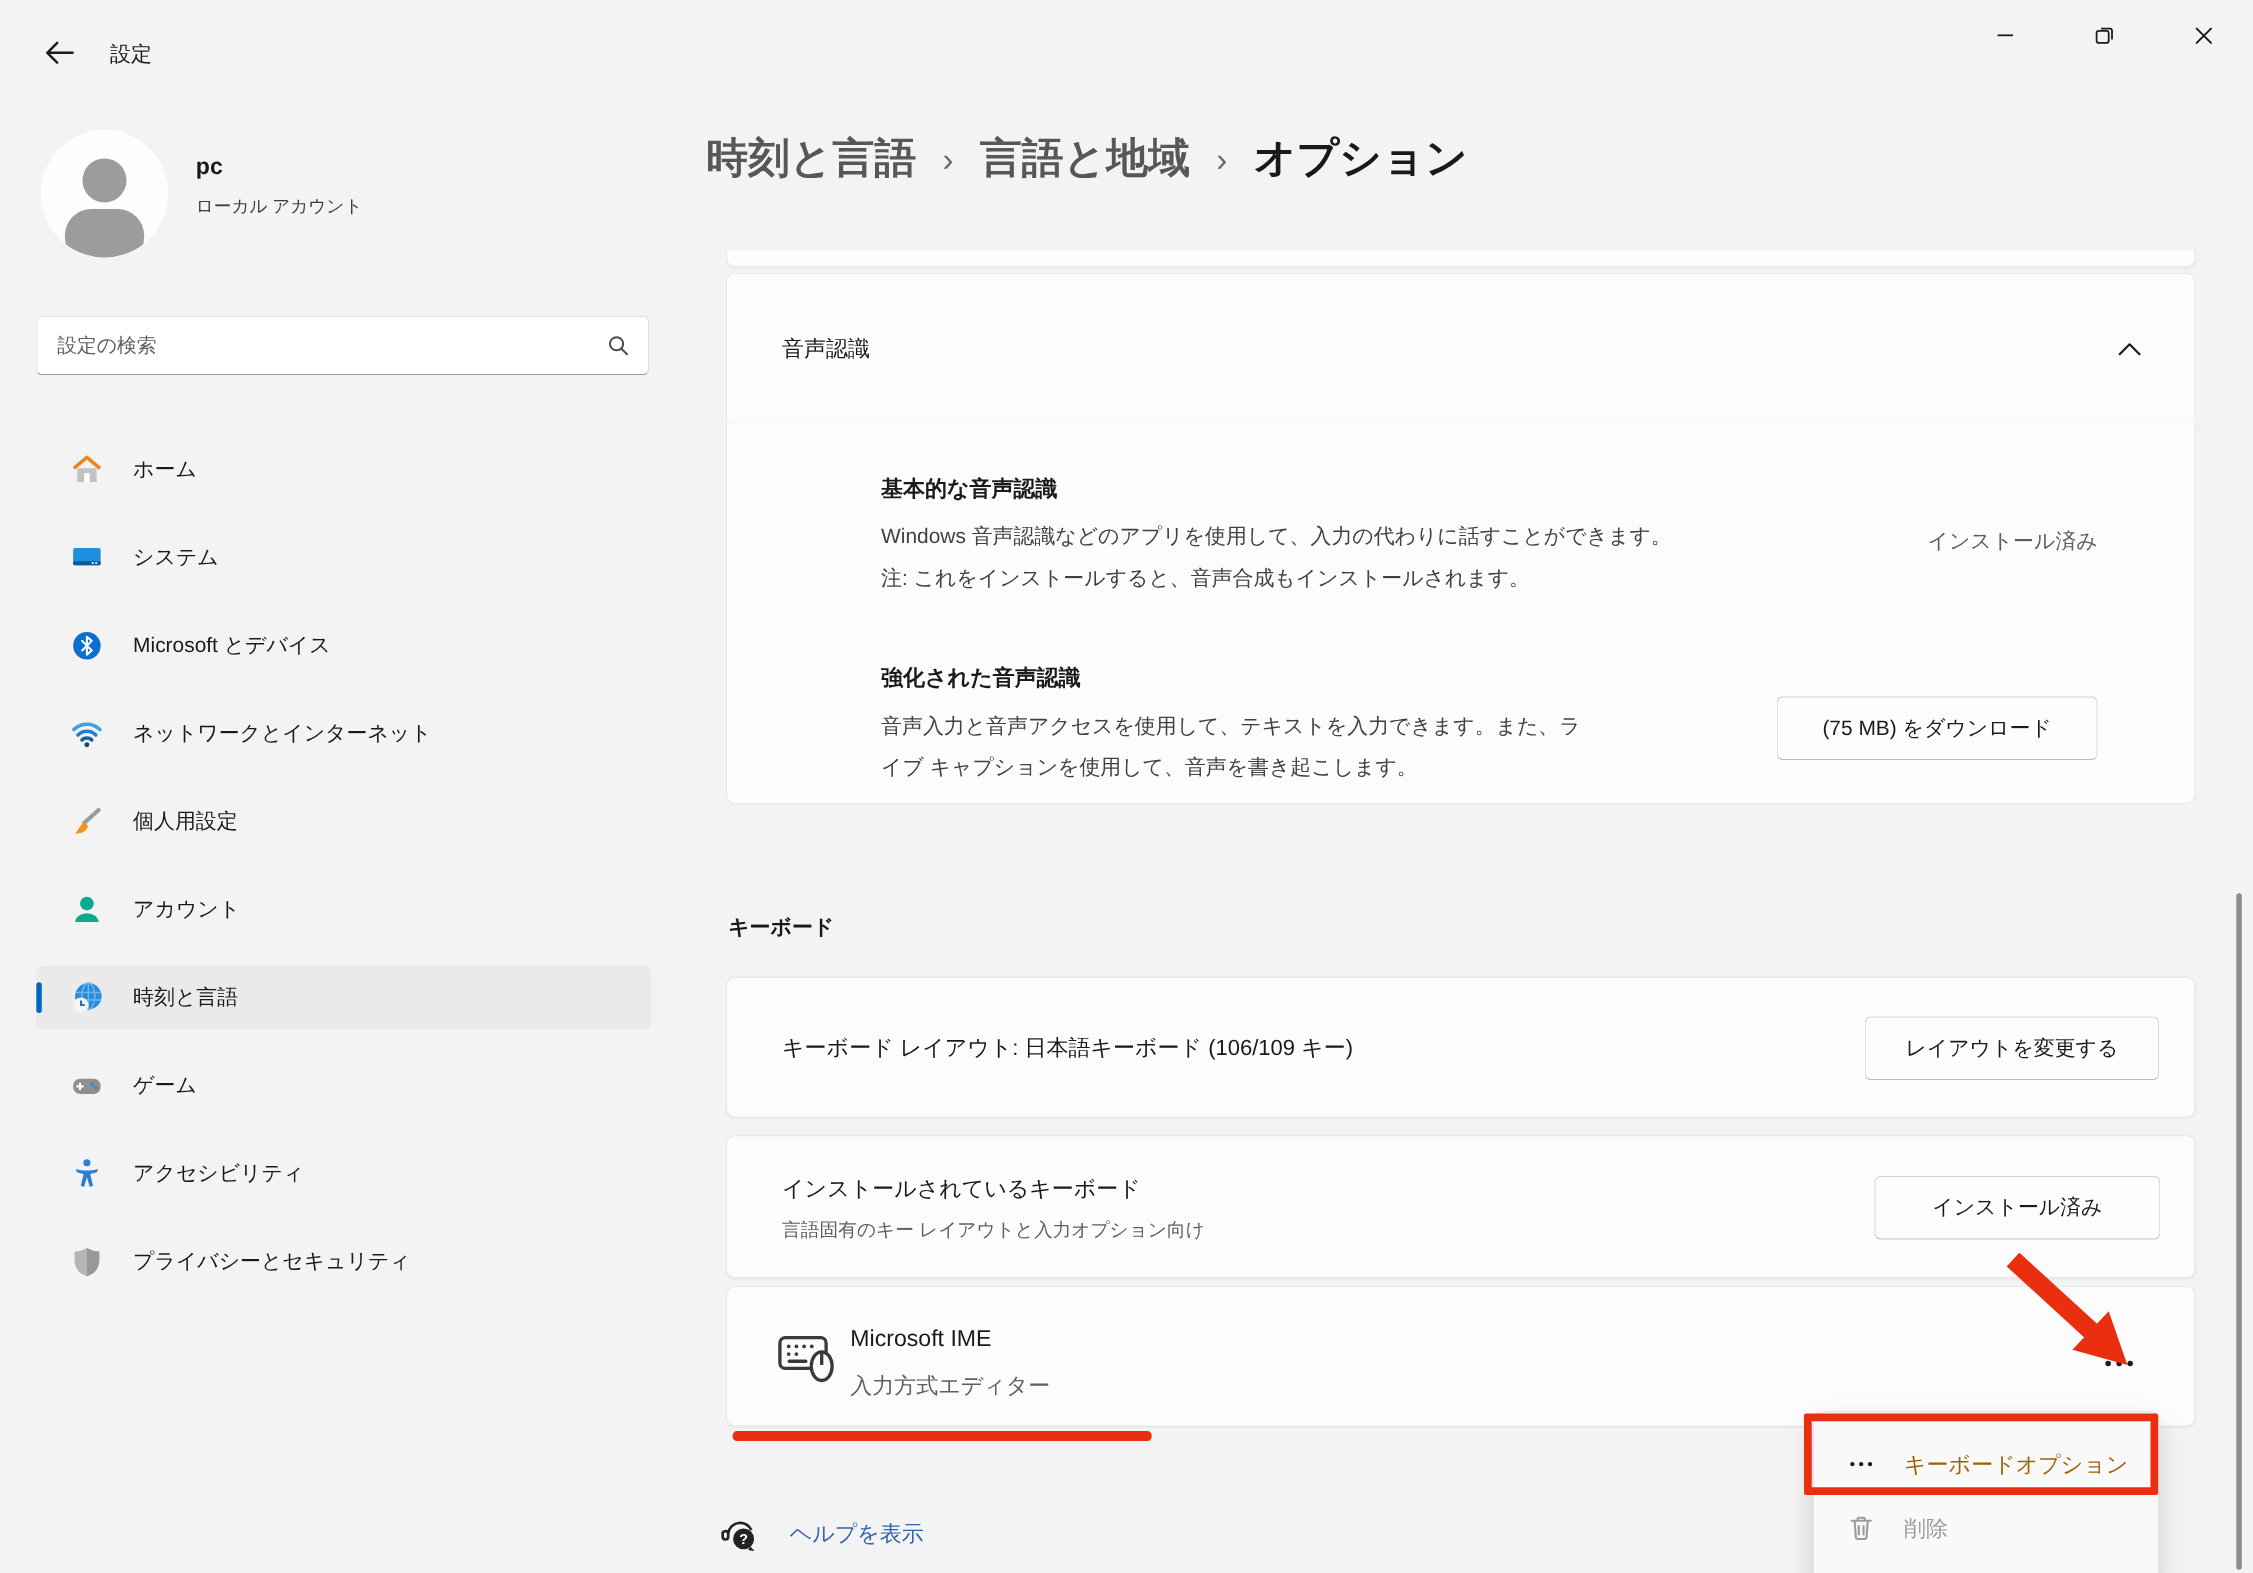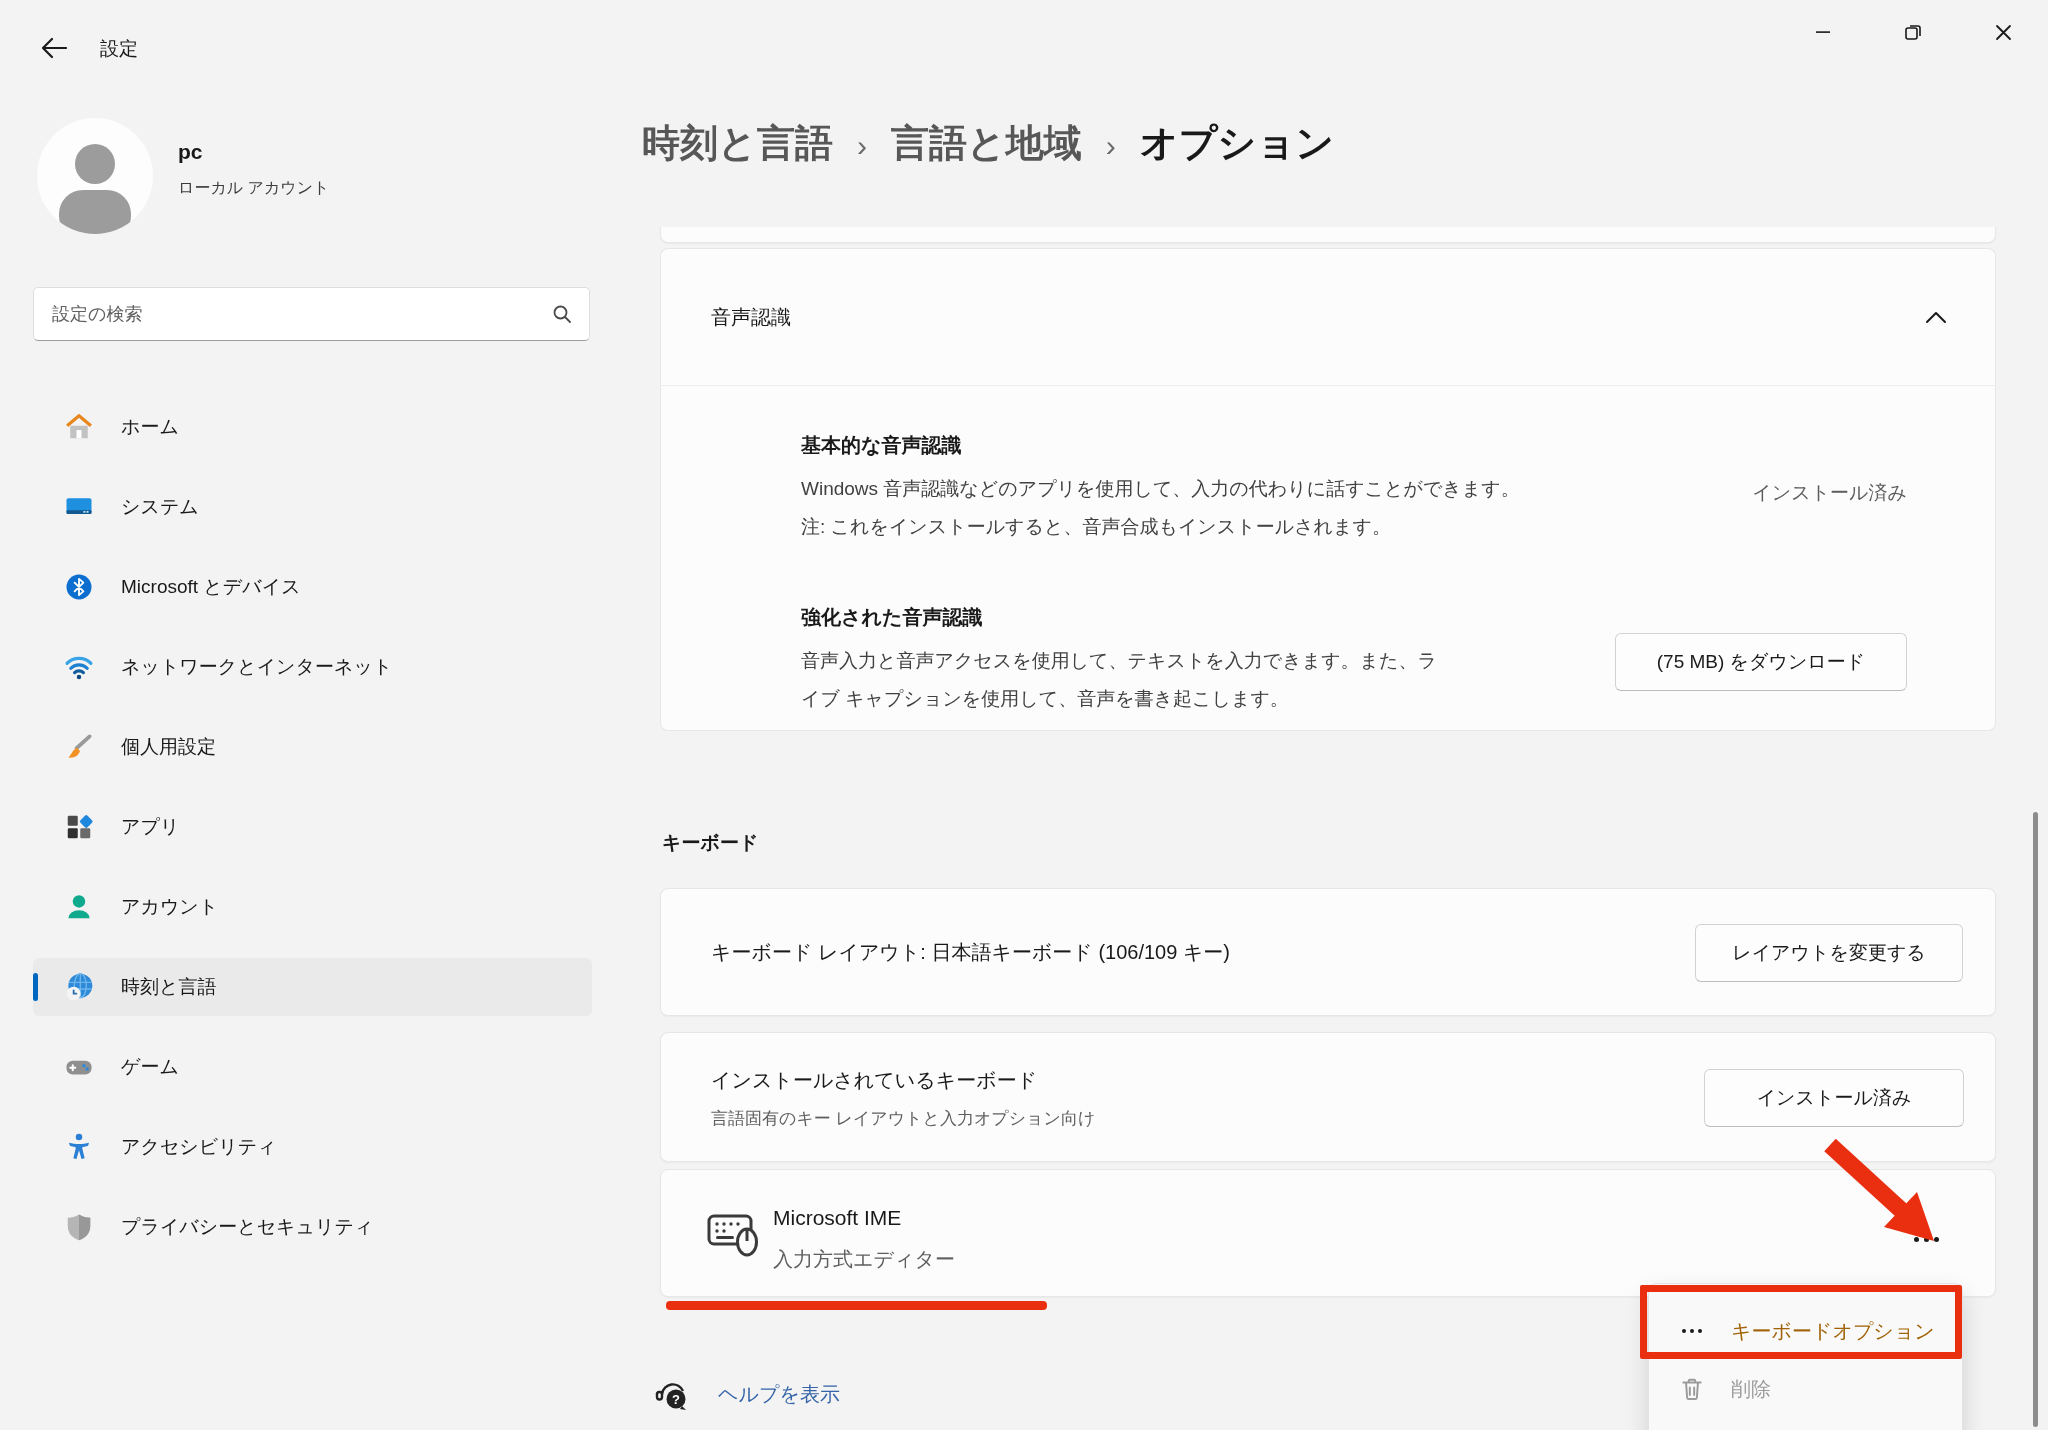--- a/index.html
+++ b/index.html
@@ -180,31 +180,20 @@
           <svg width="30" height="30" viewBox="0 0 24 24">
             <path d="M20.5 3.5 L10 13" stroke="#9a9a9a" stroke-width="3" stroke-linecap="round"></path>
             <path d="M10.5 12.5 C7 14 6.5 17 3.5 20.5 C8.5 21 11.5 19 12.8 15.2 Z" fill="#f29224"></path>
           </svg>
         </span>
       <span class="nav-label">個人用設定</span>
     </div>
     <div class="nav-item">
       <span class="nav-icon">
           <svg width="30" height="30" viewBox="0 0 24 24">
-            <rect x="3" y="3" width="8" height="8" rx="1" fill="#4a4a4a"></rect>
-            <rect x="3" y="13" width="8" height="8" rx="1" fill="#2f2f2f"></rect>
-            <rect x="13" y="13" width="8" height="8" rx="1" fill="#6a6a6a"></rect>
-            <rect x="13.8" y="3.6" width="8" height="8" rx="1.5" transform="rotate(45 17.8 7.6)" fill="#1f87dd"></rect>
-          </svg>
-        </span>
-      <span class="nav-label">アプリ</span>
-    </div>
-    <div class="nav-item">
-      <span class="nav-icon">
-          <svg width="30" height="30" viewBox="0 0 24 24">
             <circle cx="12" cy="7.5" r="5" fill="#0faa8e"></circle>
             <path d="M3.5 21 a8.5 6.5 0 0 1 17 0 Z" fill="#0faa8e"></path>
           </svg>
         </span>
       <span class="nav-label">アカウント</span>
     </div>
     <div class="nav-item selected">
       <span class="accent-bar"></span>
       <span class="nav-icon">
           <svg width="32" height="32" viewBox="0 0 24 24">

